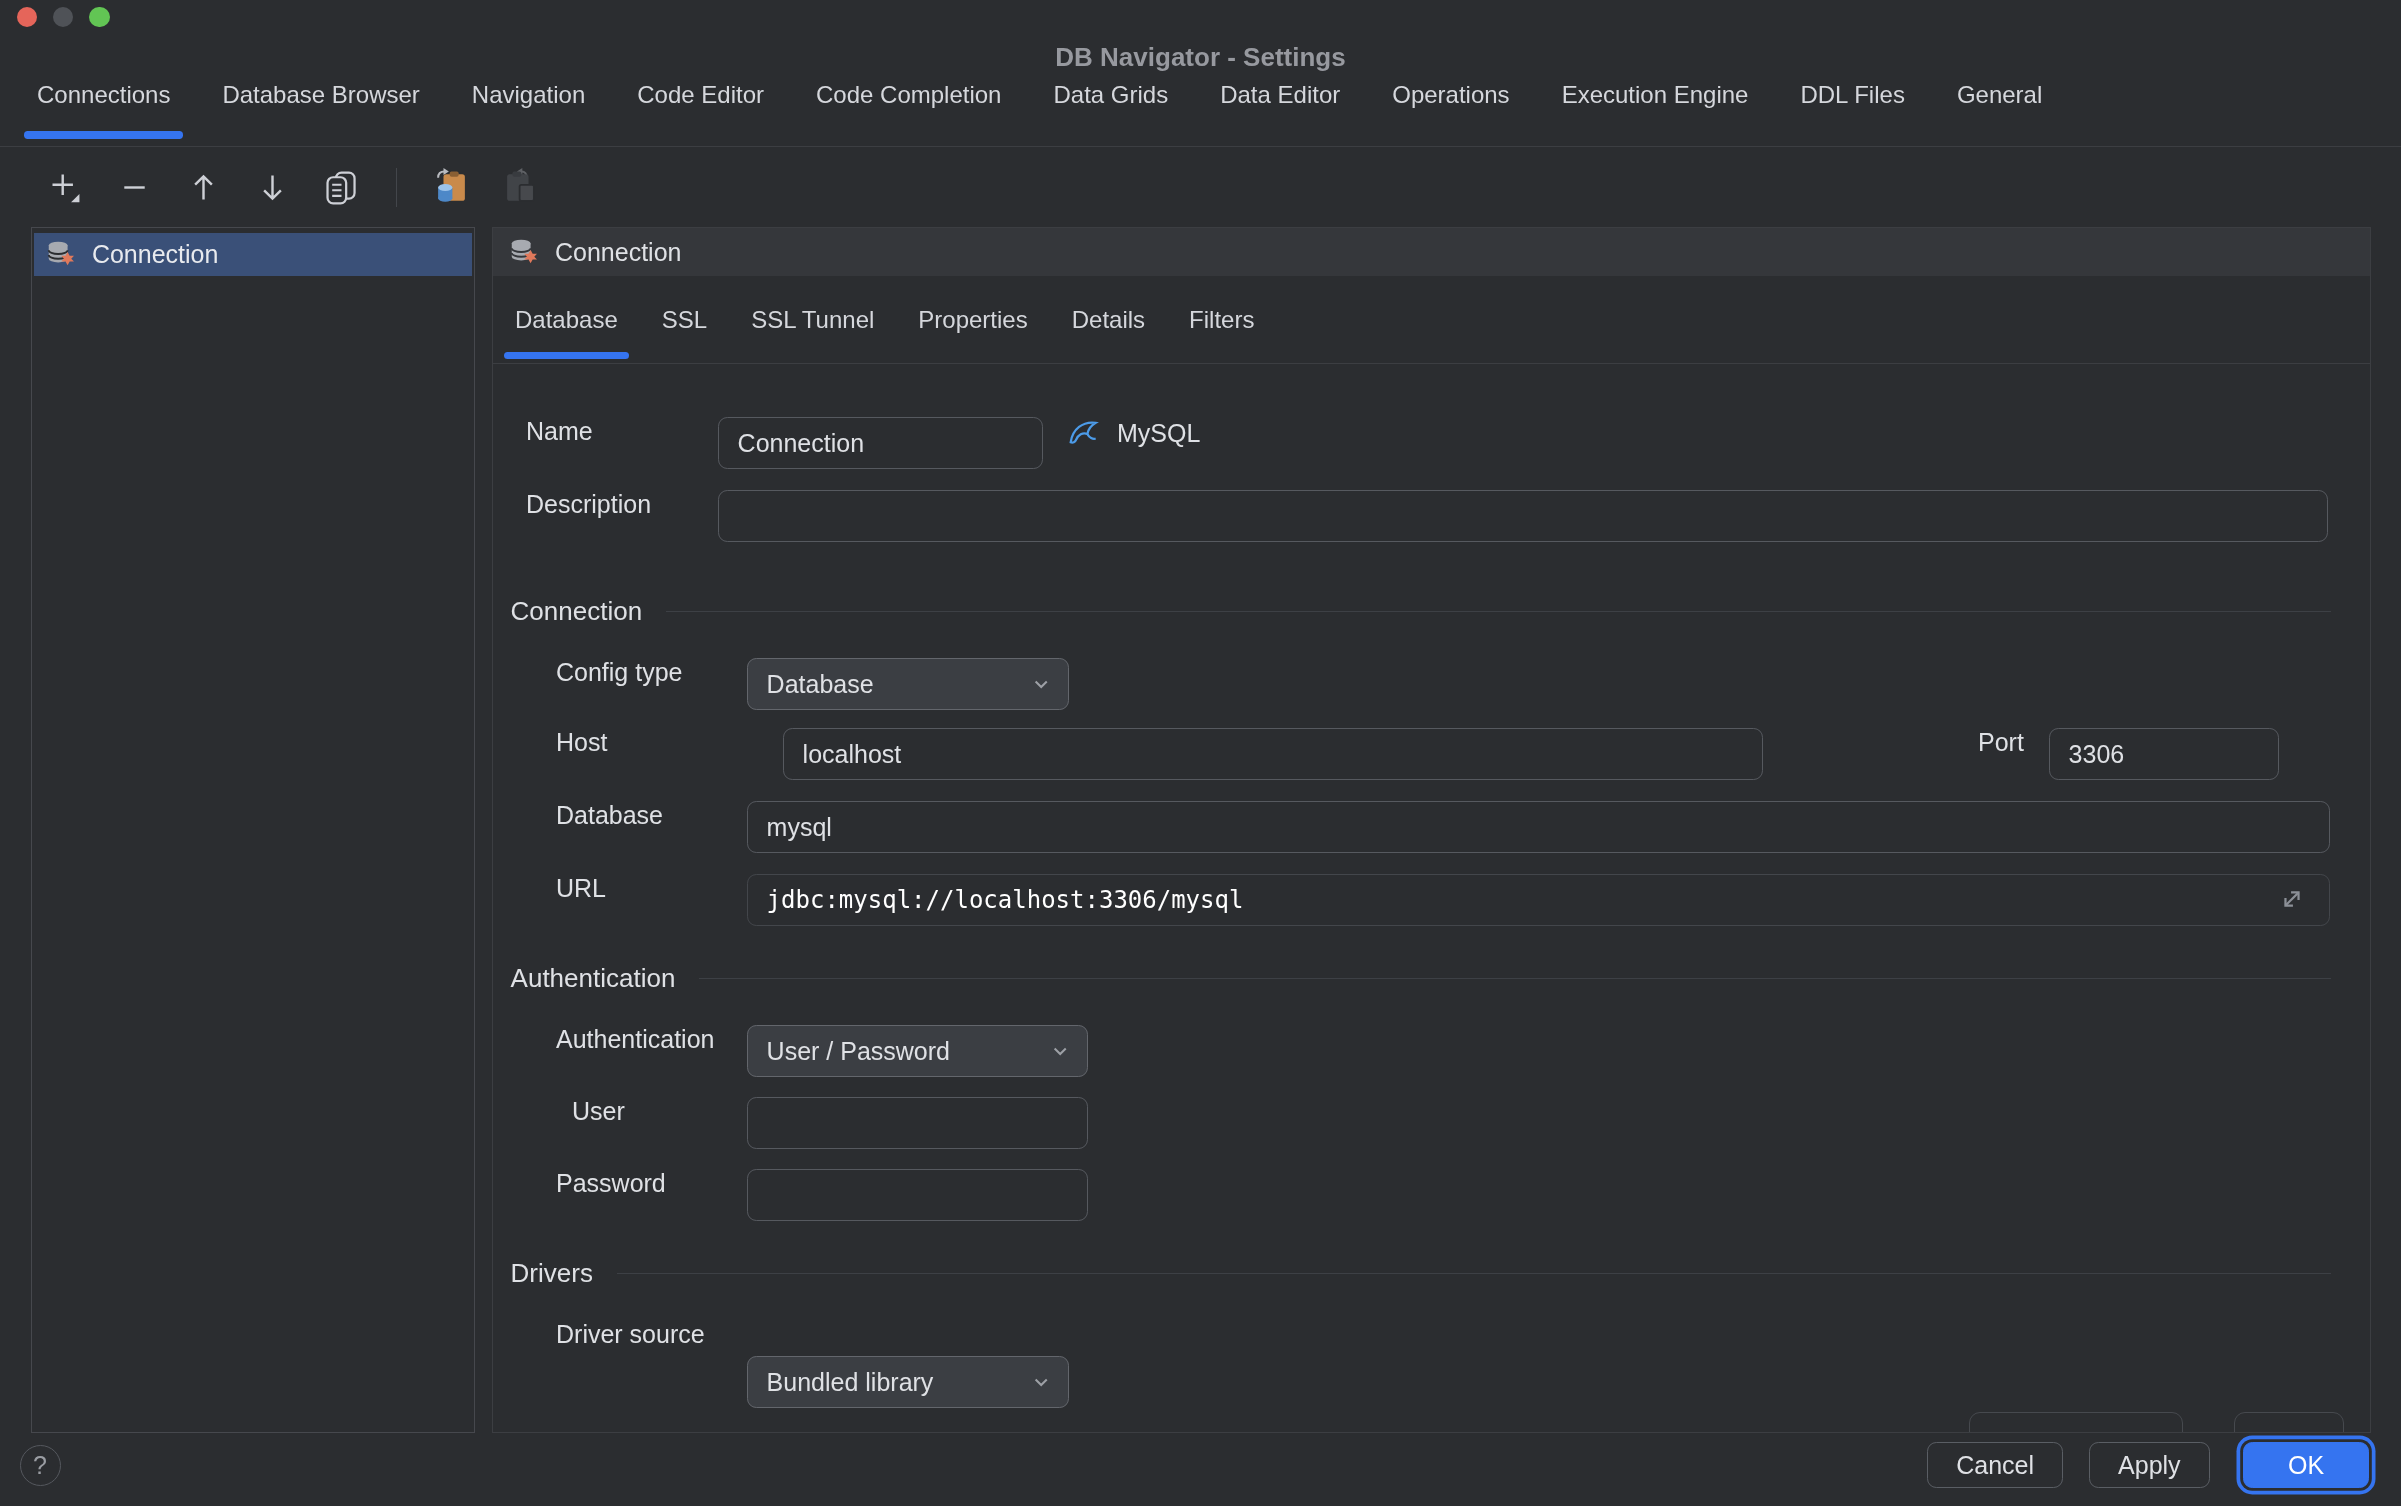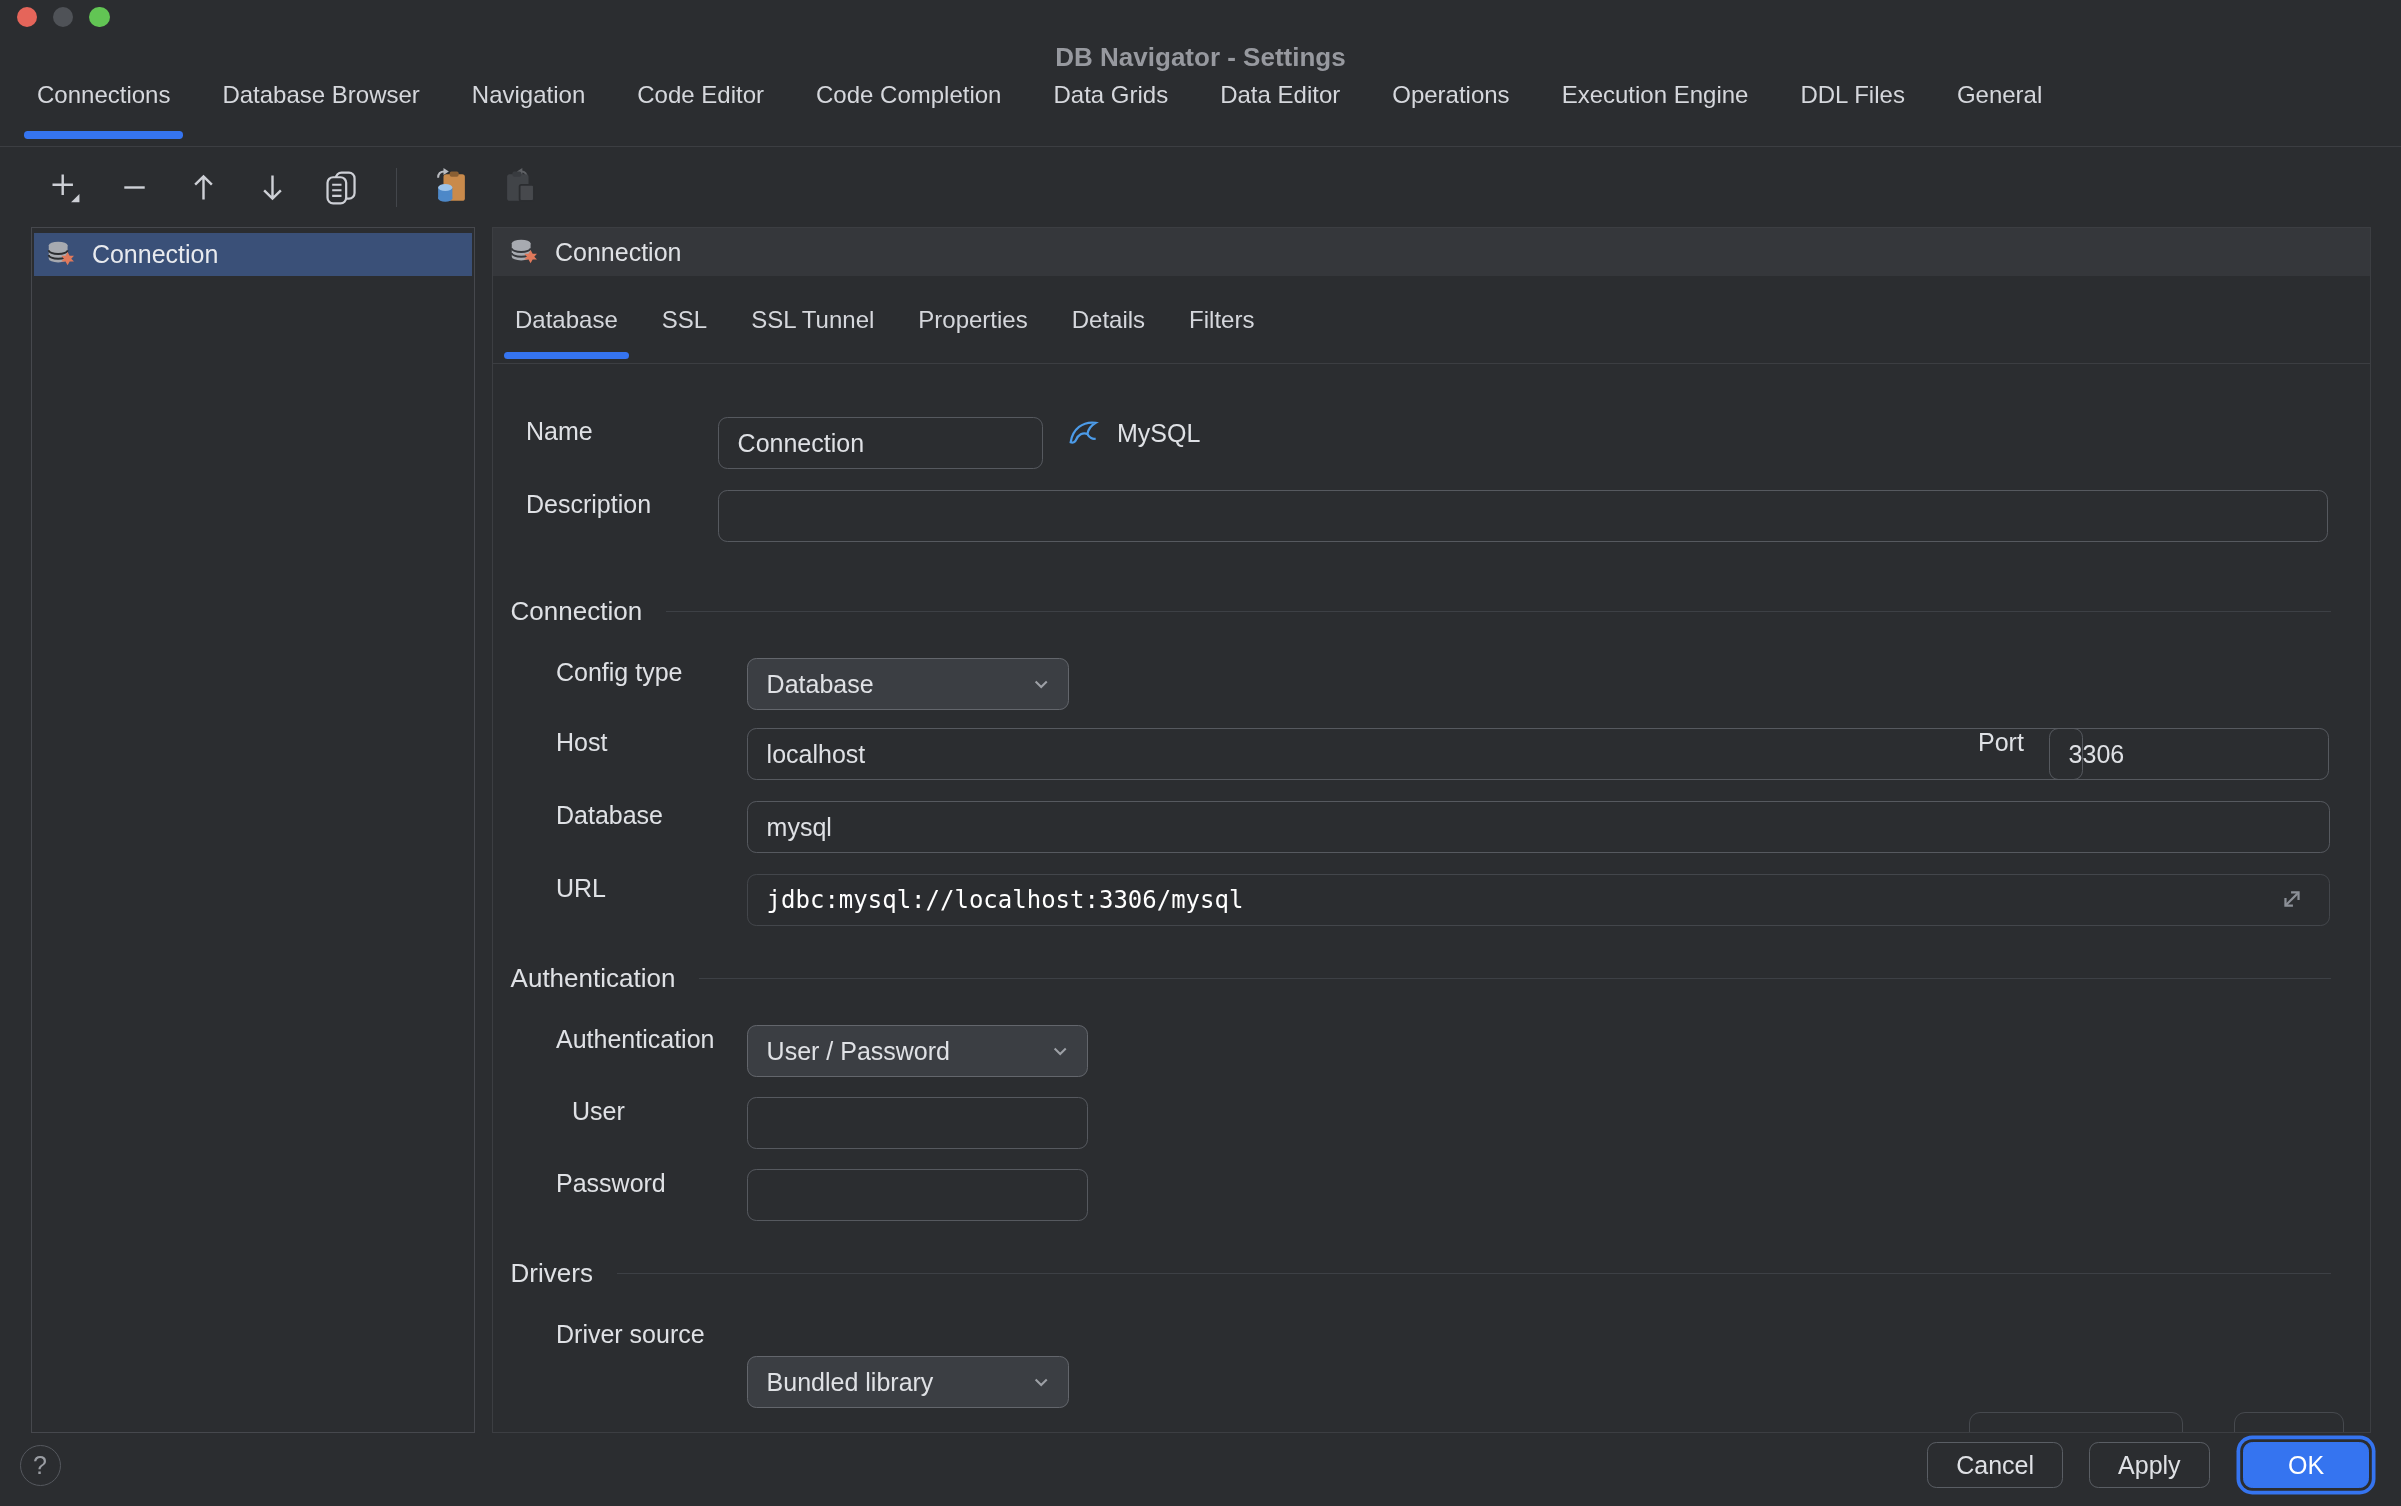--- a/index.html
+++ b/index.html
@@ -271,27 +271,27 @@
         <span>Database</span>
         <svg width="20.4" height="20.4" viewBox="0 0 22 22">
           <path d="M5 8 L11 14 L17 8" stroke="#9da0a6" stroke-width="2.2" fill="none"></path>
         </svg>
       </div>
 
       <div class="row" style="top:500px; left:63px;">
         <span class="lbl">Host</span>
       </div>
       <div class="row" style="top:500px; left:254px;">
-        <input class="field" style="width: 1336px;" value="localhost">
+        <input class="field" style="width: 980px; margin-left: 36px;" value="localhost">
       </div>
       <div class="row" style="top:500px; left:1485px;">
         <span class="lbl">Port</span>
       </div>
       <div class="row" style="top:500px; left:1556px;">
-        <input class="field" style="width: 280px;" value="3306">
+        <input class="field" style="width: 230px;" value="3306">
       </div>
 
       <div class="row" style="top:573px; left:63px;">
         <span class="lbl">Database</span>
       </div>
       <div class="row" style="top:573px; left:254px;">
         <input class="field" style="width: 1583px;" value="mysql">
       </div>
 
       <div class="row" style="top:646px; left:63px;">

